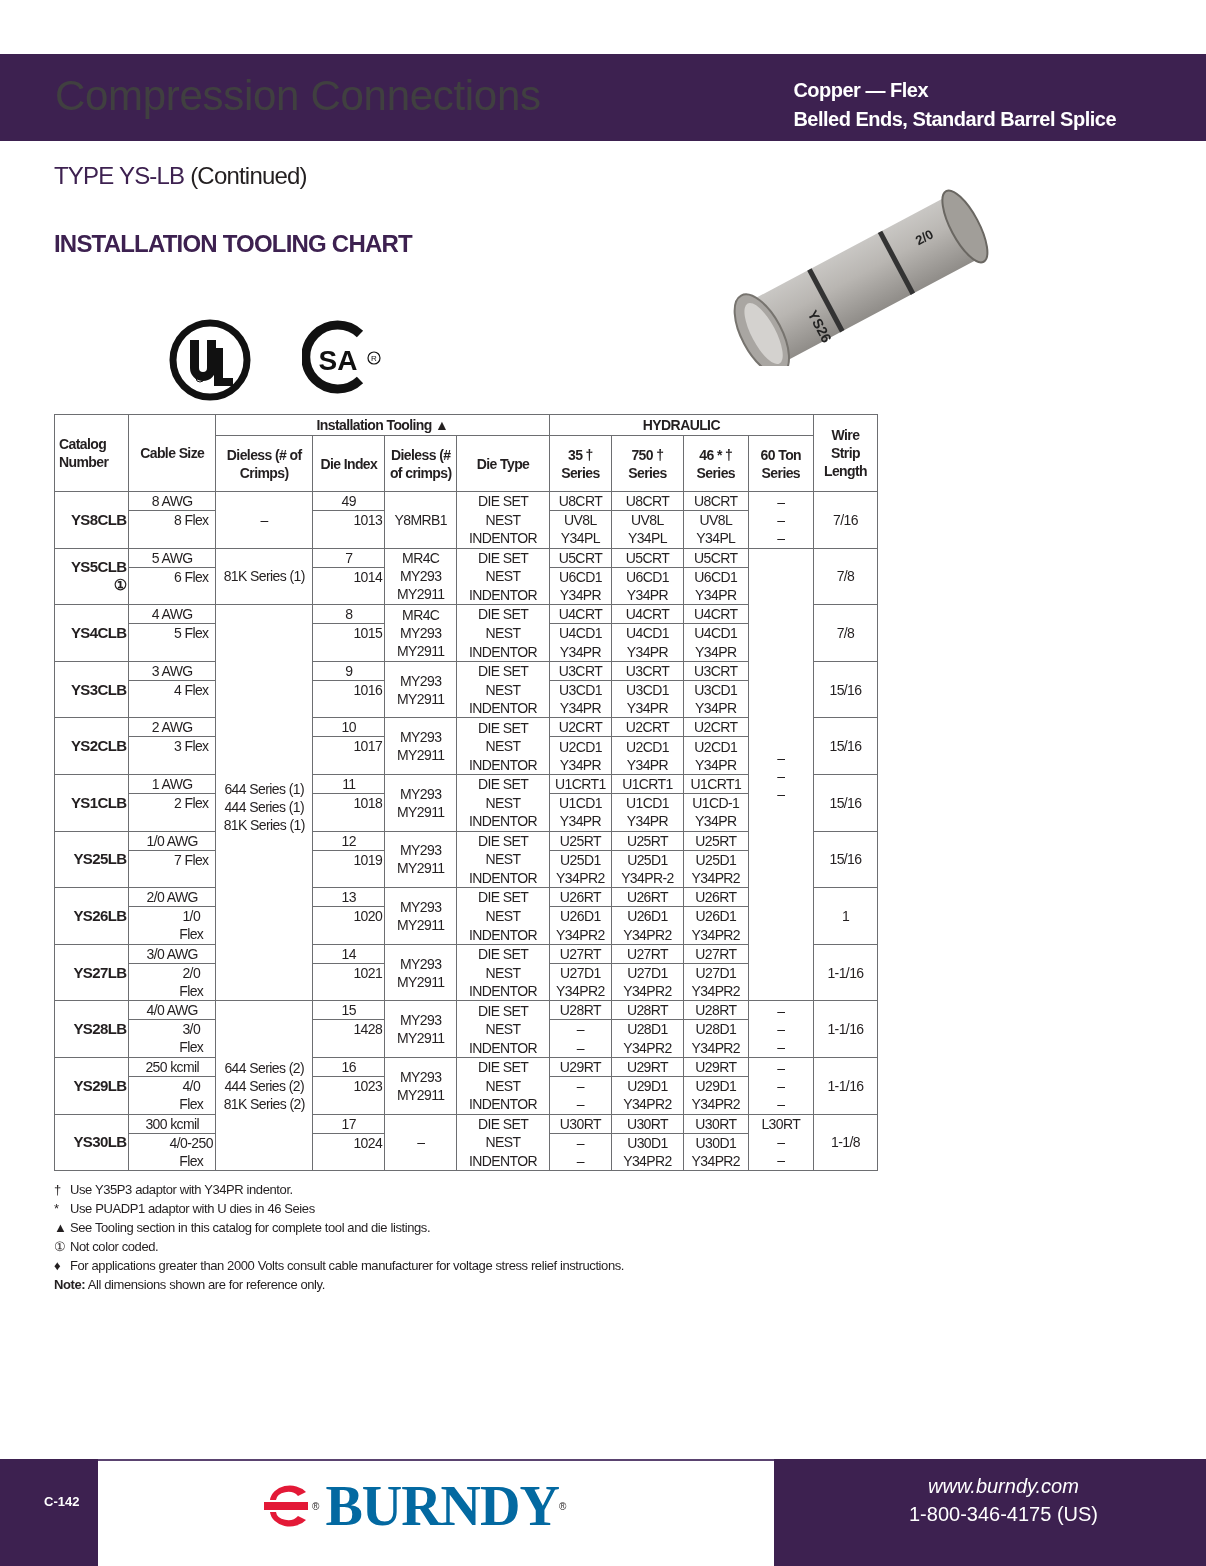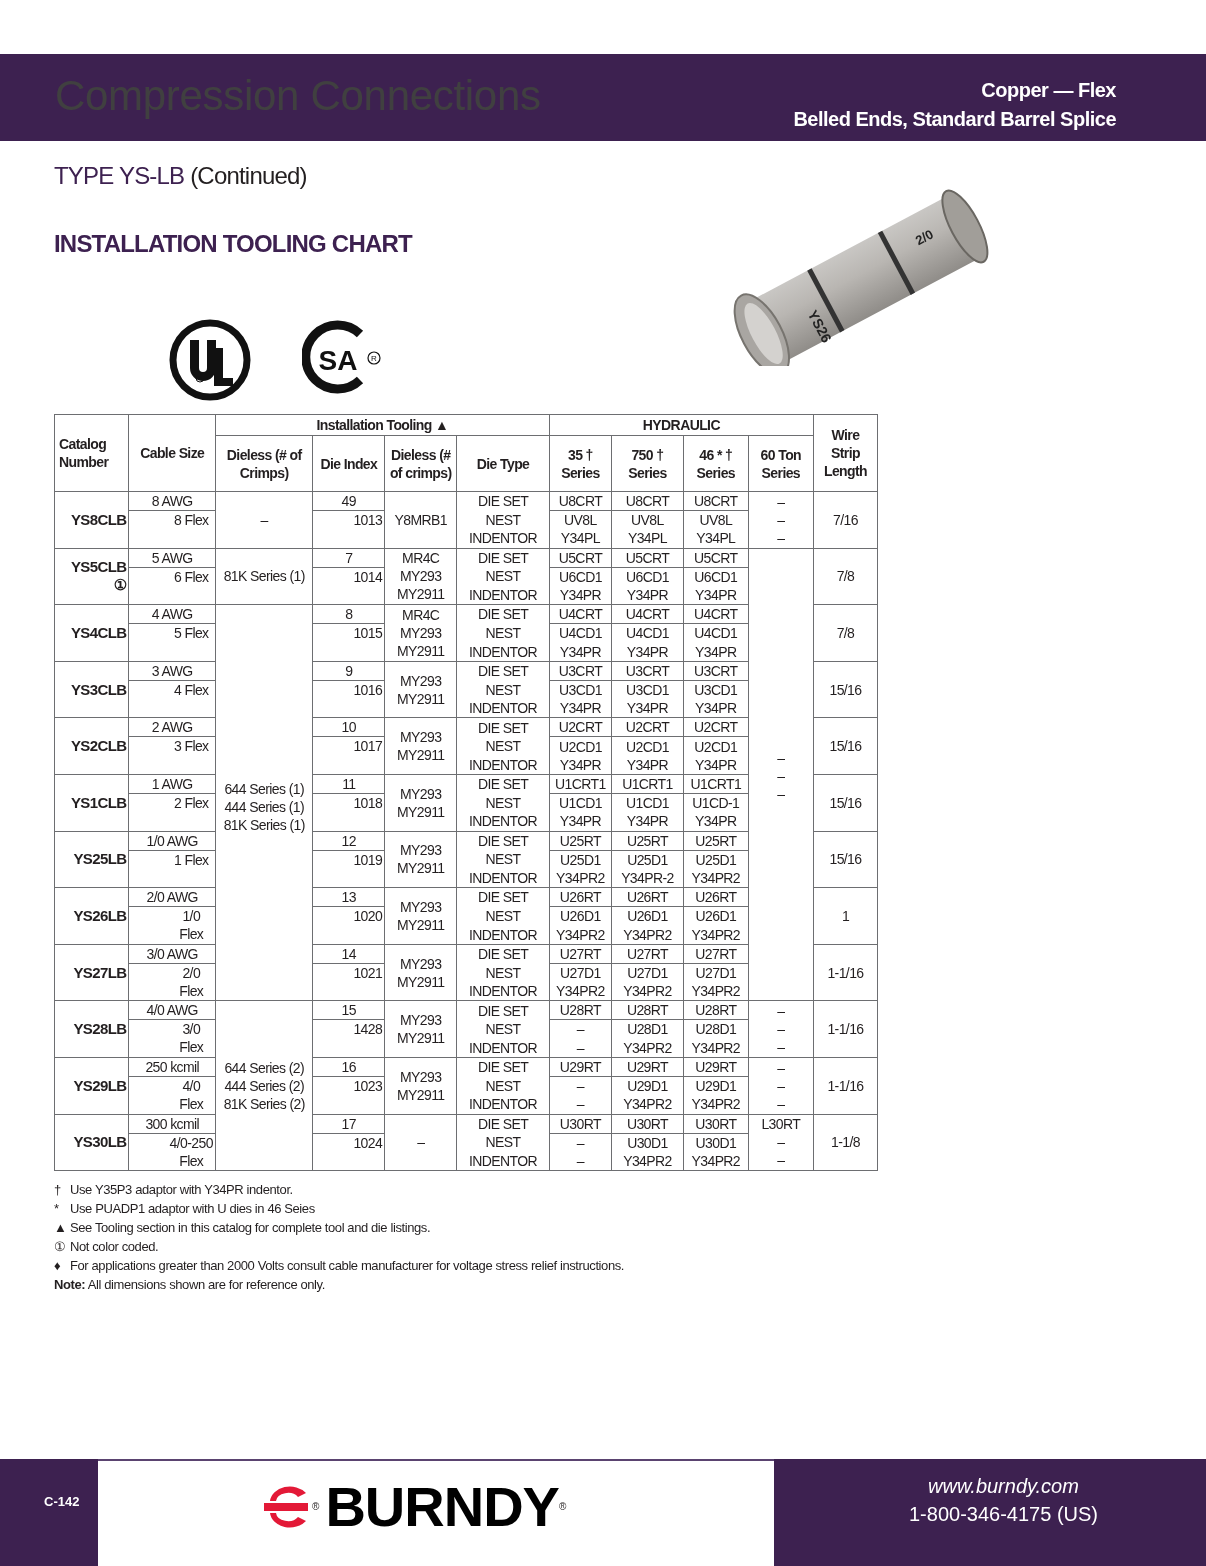--- a/index.html
+++ b/index.html
@@ -1,21 +1,21 @@
 <!DOCTYPE html>
 <html><head>
 <meta charset="utf-8">
 <style>
   * { box-sizing: border-box; margin: 0; padding: 0; }
   html, body { width: 1206px; height: 1566px; background: #ffffff; overflow: hidden; }
   body { position: relative; font-family: "Liberation Sans", sans-serif; color: #231f20; }
 
   .header-band { position: absolute; left: 0; top: 54px; width: 1206px; height: 87px; background: #3d2150; }
   .header-title { position: absolute; left: 55px; top: 72px; font-size: 42px; color: #404040; font-family: "Liberation Sans", sans-serif; letter-spacing: -0.3px; }
-  .header-right { position: absolute; right: 90px; top: 76px; text-align: right; color: #ffffff; font-weight: bold; font-size: 20px; line-height: 29px; letter-spacing: -0.5px; }
+  .header-right { position: absolute; right: 90px; top: 76px; color: #ffffff; font-weight: bold; font-size: 20px; line-height: 29px; letter-spacing: -0.5px; }
 
   .type-heading { position: absolute; left: 54px; top: 162px; font-size: 24px; color: #3d2150; letter-spacing: -0.8px; }
   .type-heading b { font-weight: normal; }
   .type-heading span.cont { font-weight: normal; color: #231f20; }
   .chart-heading { position: absolute; left: 54px; top: 230px; font-size: 24px; font-weight: bold; color: #3d2150; letter-spacing: -0.8px; }
 
   .ul-logo { position: absolute; left: 168px; top: 318px; width: 84px; height: 84px; }
   .csa-logo { position: absolute; left: 302px; top: 320px; width: 80px; height: 74px; }
   .product-photo { position: absolute; left: 708px; top: 186px; width: 300px; height: 180px; }
 
@@ -31,21 +31,21 @@
   .footnotes { position: absolute; left: 54px; top: 1180px; font-size: 13px; line-height: 19px; letter-spacing: -0.4px; color: #231f20; }
   .footnotes .fn { display: flex; }
   .footnotes .sym { width: 16px; display: inline-block; }
   .footnotes b { font-weight: bold; }
 
   .footer-left { position: absolute; left: 0; top: 1459px; width: 98px; height: 107px; background: #3d2150; }
   .footer-mid { position: absolute; left: 98px; top: 1459px; width: 676px; height: 107px; background: #ffffff; border-top: 2px solid #5a4370; }
   .footer-right { position: absolute; left: 774px; top: 1459px; width: 432px; height: 107px; background: #3d2150; }
   .page-num { position: absolute; left: 44px; top: 1494px; color: #fff; font-size: 13px; font-weight: bold; }
   .brand { position: absolute; left: 262px; top: 1474px; display: flex; align-items: center; }
-  .brand-word { font-size: 56px; font-weight: bold; color: #000000; letter-spacing: -1px; margin-left: 6px; font-family: Liberation Sans, sans-serif; }
+  .brand-word { font-size: 56px; font-weight: bold; color: #0369a1; letter-spacing: -1px; margin-left: 6px; font-family: Liberation Serif, serif; }
   .brand-reg { font-size: 10px; vertical-align: top; }
   .contact { position: absolute; right: 108px; top: 1472px; color: #fff; text-align: center; font-size: 20px; line-height: 28px; }
   .contact .url { font-style: italic; }
 </style>
 </head>
 <body>
 
 <div class="header-band"></div>
 <div class="header-title">Compression Connections</div>
 <div class="header-right">
@@ -319,21 +319,21 @@
           <div>MY293</div>
           <div>MY2911</div>
         </td>
         <td class="nobot">DIE SET</td>
         <td>U25RT</td>
         <td>U25RT</td>
         <td>U25RT</td>
         <td rowspan="3">15/16</td>
       </tr>
       <tr style="height:18.8px">
-        <td rowspan="2" class="top-cell">1 Flex</td>
+        <td rowspan="2" class="top-cell">7 Flex</td>
         <td rowspan="2" class="top-cell">1019</td>
         <td class="nobot notop">NEST</td>
         <td class="nobot">U25D1</td>
         <td class="nobot">U25D1</td>
         <td class="nobot">U25D1</td>
       </tr>
       <tr style="height:18.8px">
         <td class="notop">INDENTOR</td>
         <td class="notop">Y34PR2</td>
         <td class="notop">Y34PR-2</td>

